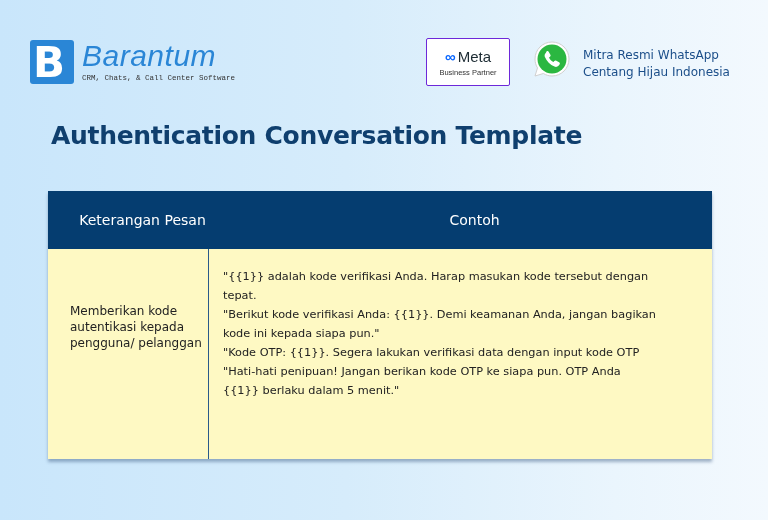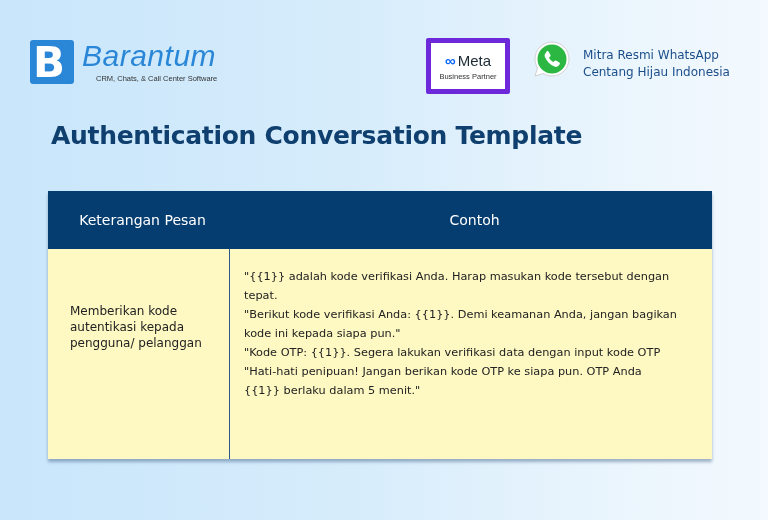--- a/index.html
+++ b/index.html
@@ -6,35 +6,35 @@
   body {
     width:768px; height:520px; overflow:hidden; position:relative;
     background: linear-gradient(90deg, #c9e6fb 0%, #d6ecfb 45%, #eaf5fd 80%, #f3f9fe 100%);
     font-family: "DejaVu Sans", sans-serif;
   }
   .logo { position:absolute; left:30px; top:40px; display:flex; align-items:flex-start; }
   .logo-mark { width:44px; height:44px; background:#2a86d6; border-radius:3px; position:relative; }
   .logo-mark span { position:absolute; left:3px; top:-2px; font-family:"DejaVu Sans", sans-serif; font-weight:bold; font-size:42px; color:#fff; }
   .logo-text { margin-left:8px; }
   .logo-name { font-family:"Liberation Sans", sans-serif; font-style:italic; font-size:30px; color:#2a86d6; line-height:32px; letter-spacing:0.5px; }
-  .logo-sub { font-family:Liberation Sans, sans-serif; font-size:7.5px; color:#333; margin-top:2px; margin-left:14px; }
-  .meta-badge { position:absolute; left:426px; top:38px; width:84px; height:56px; background:#fff; border:5px solid #6d28d9; border-radius:2px; text-align:center; box-sizing:border-box; }
+  .logo-sub { font-family:Liberation Mono, monospace; font-size:7.5px; color:#333; margin-top:2px; margin-left:0; }
+  .meta-badge { position:absolute; left:426px; top:38px; width:84px; height:48px; background:#fff; border:1px solid #6d28d9; border-radius:2px; text-align:center; box-sizing:border-box; }
   .meta-name { font-family:"Liberation Sans", sans-serif; font-size:15px; color:#1c2b33; margin-top:9px; }
   .meta-name .inf { color:#0866ff; font-weight:bold; margin-right:2px; }
   .meta-sub { font-family:"Liberation Sans", sans-serif; font-size:7.5px; color:#333; margin-top:3px; }
   .wa-icon { position:absolute; left:532px; top:39px; width:40px; height:40px; }
   .wa-text { position:absolute; left:583px; top:47px; font-family:"DejaVu Sans", sans-serif; font-size:12px; line-height:17px; color:#1c4f8a; }
   .title { position:absolute; left:0; width:633px; top:121px; text-align:center; font-family:"DejaVu Sans", sans-serif; font-weight:bold; font-size:25px; color:#0f3f6e; letter-spacing:-0.3px; }
   .table { position:absolute; left:48px; top:191px; width:664px; height:268px; background:#fef9c3; box-shadow: 0 3px 3px rgba(60,90,130,0.45); }
   .thead { position:absolute; left:0; top:0; width:664px; height:58px; background:#053d70; display:flex; }
   .th { color:#fff; font-family:"DejaVu Sans", sans-serif; font-size:14px; font-weight:500; display:flex; align-items:center; justify-content:center; text-align:center; line-height:19px; }
   .th1 { width:161px; }
   .th2 { flex:1; }
   .tbody { position:absolute; top:58px; left:0; width:664px; height:210px; display:flex; }
-  .td1 { width:182px; border-right:1.5px solid #2a5a8a; box-sizing:border-box; padding:54px 0 0 22px; font-family:"DejaVu Sans", sans-serif; font-size:12px; line-height:16px; color:#222; }
+  .td1 { width:161px; border-right:1.5px solid #2a5a8a; box-sizing:border-box; padding:54px 0 0 22px; font-family:"DejaVu Sans", sans-serif; font-size:12px; line-height:16px; color:#222; }
   .td2 { flex:1; padding:18px 0 0 14px; font-family:"DejaVu Sans", sans-serif; font-size:11.3px; line-height:19px; color:#222; }
   .td2 div { white-space:nowrap; }
 </style>
 </head>
 <body>
 
 <div class="logo">
   <div class="logo-mark">
       <span>B</span>
     </div>

